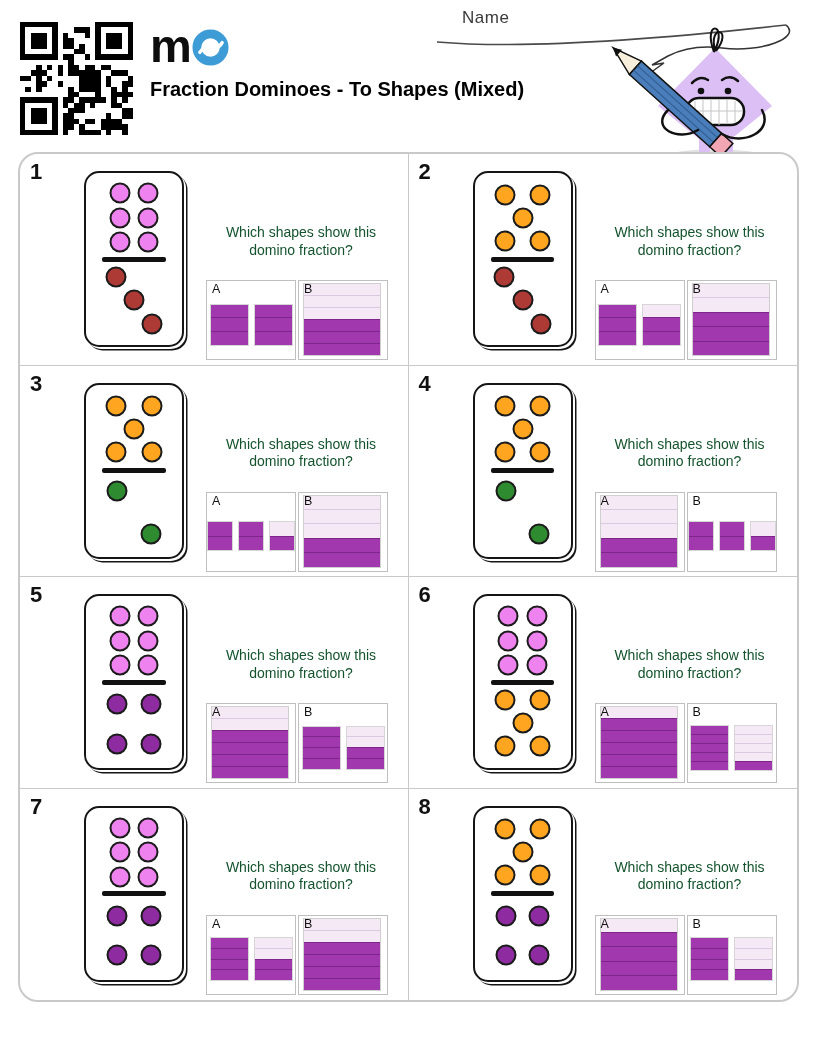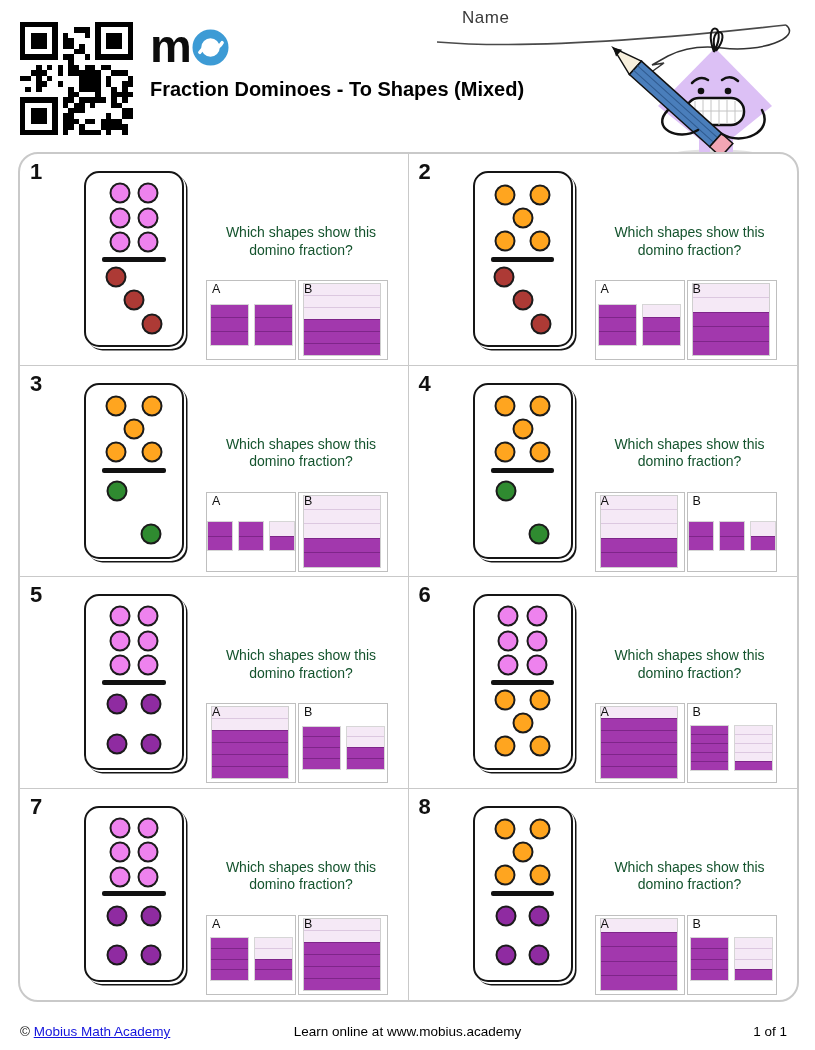--- a/index.html
+++ b/index.html
@@ -645,22 +645,14 @@
                 <div class="row"></div>
                 <div class="row"></div>
                 <div class="row f"></div>
               </div>
             </div>
           </div>
         </div>
       </div>
     </div>
 
-  <div class="footer">
-    <span class="f-left">
-      <span>©</span>
-      <a href="#">Mobius Math Academy</a>
-    </span>
-    <span class="f-center">Learn online at www.mobius.academy</span>
-    <span class="f-right">1 of 1</span>
-  </div>
 
 </div>
 
 </body></html>

